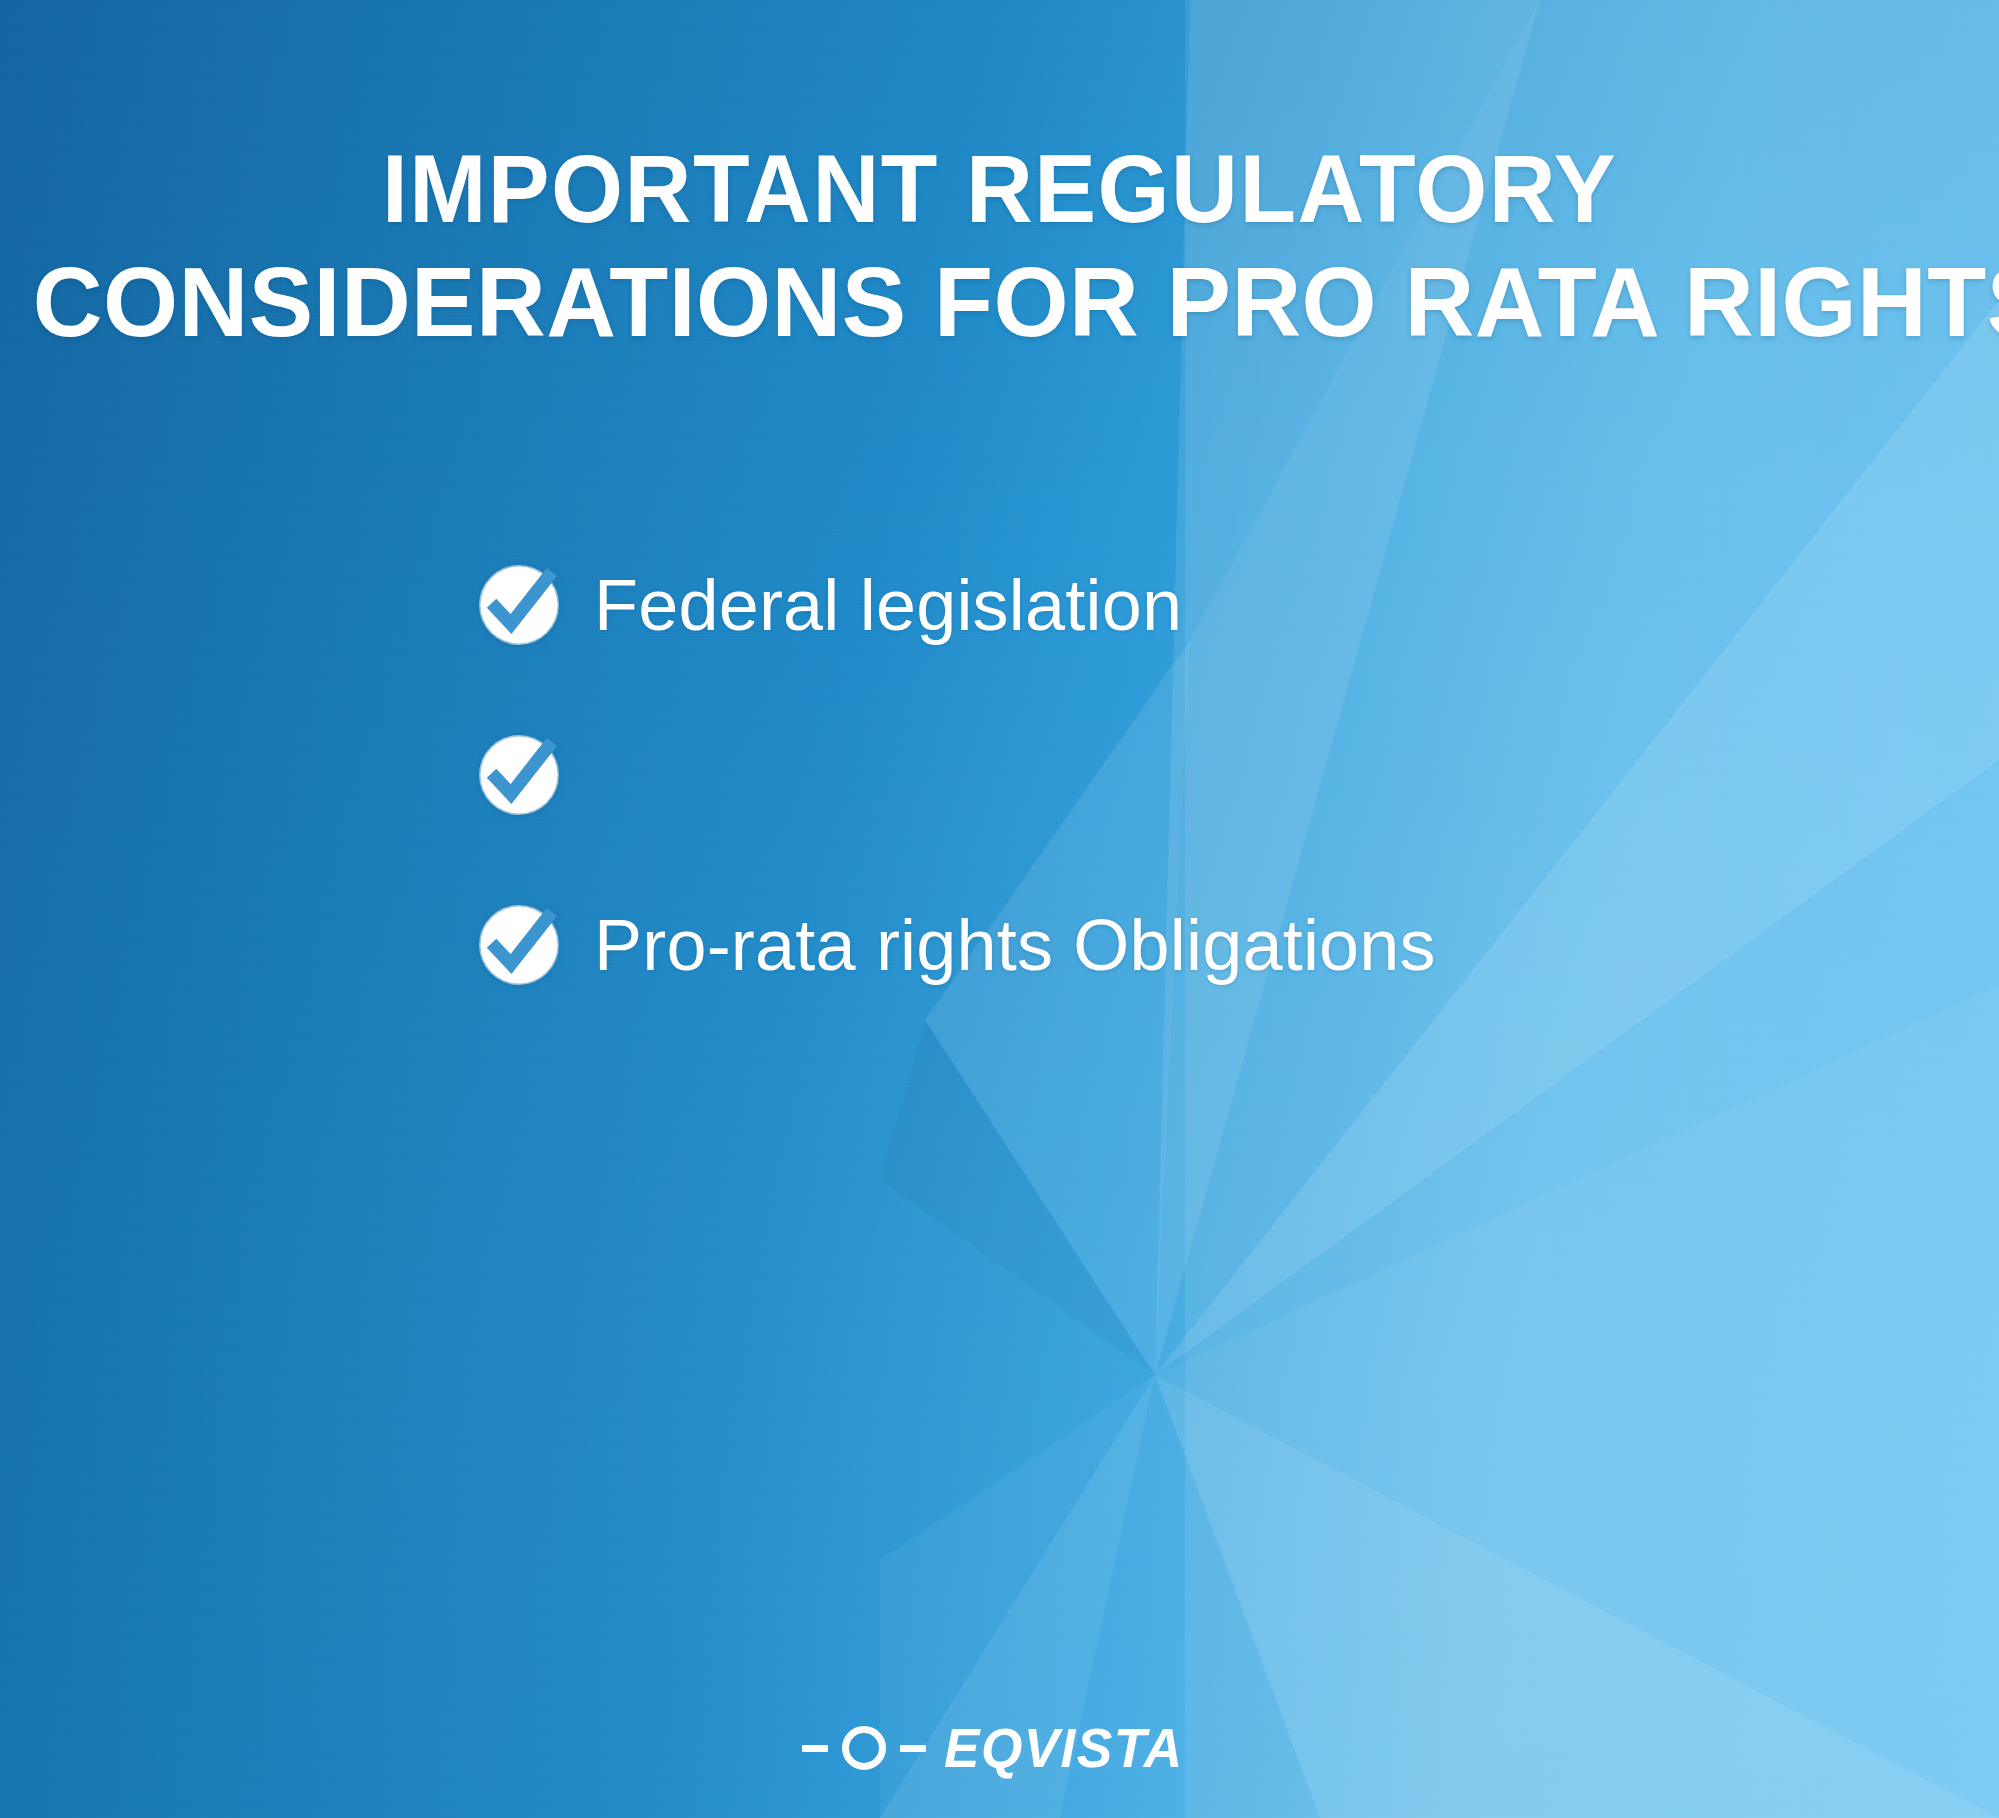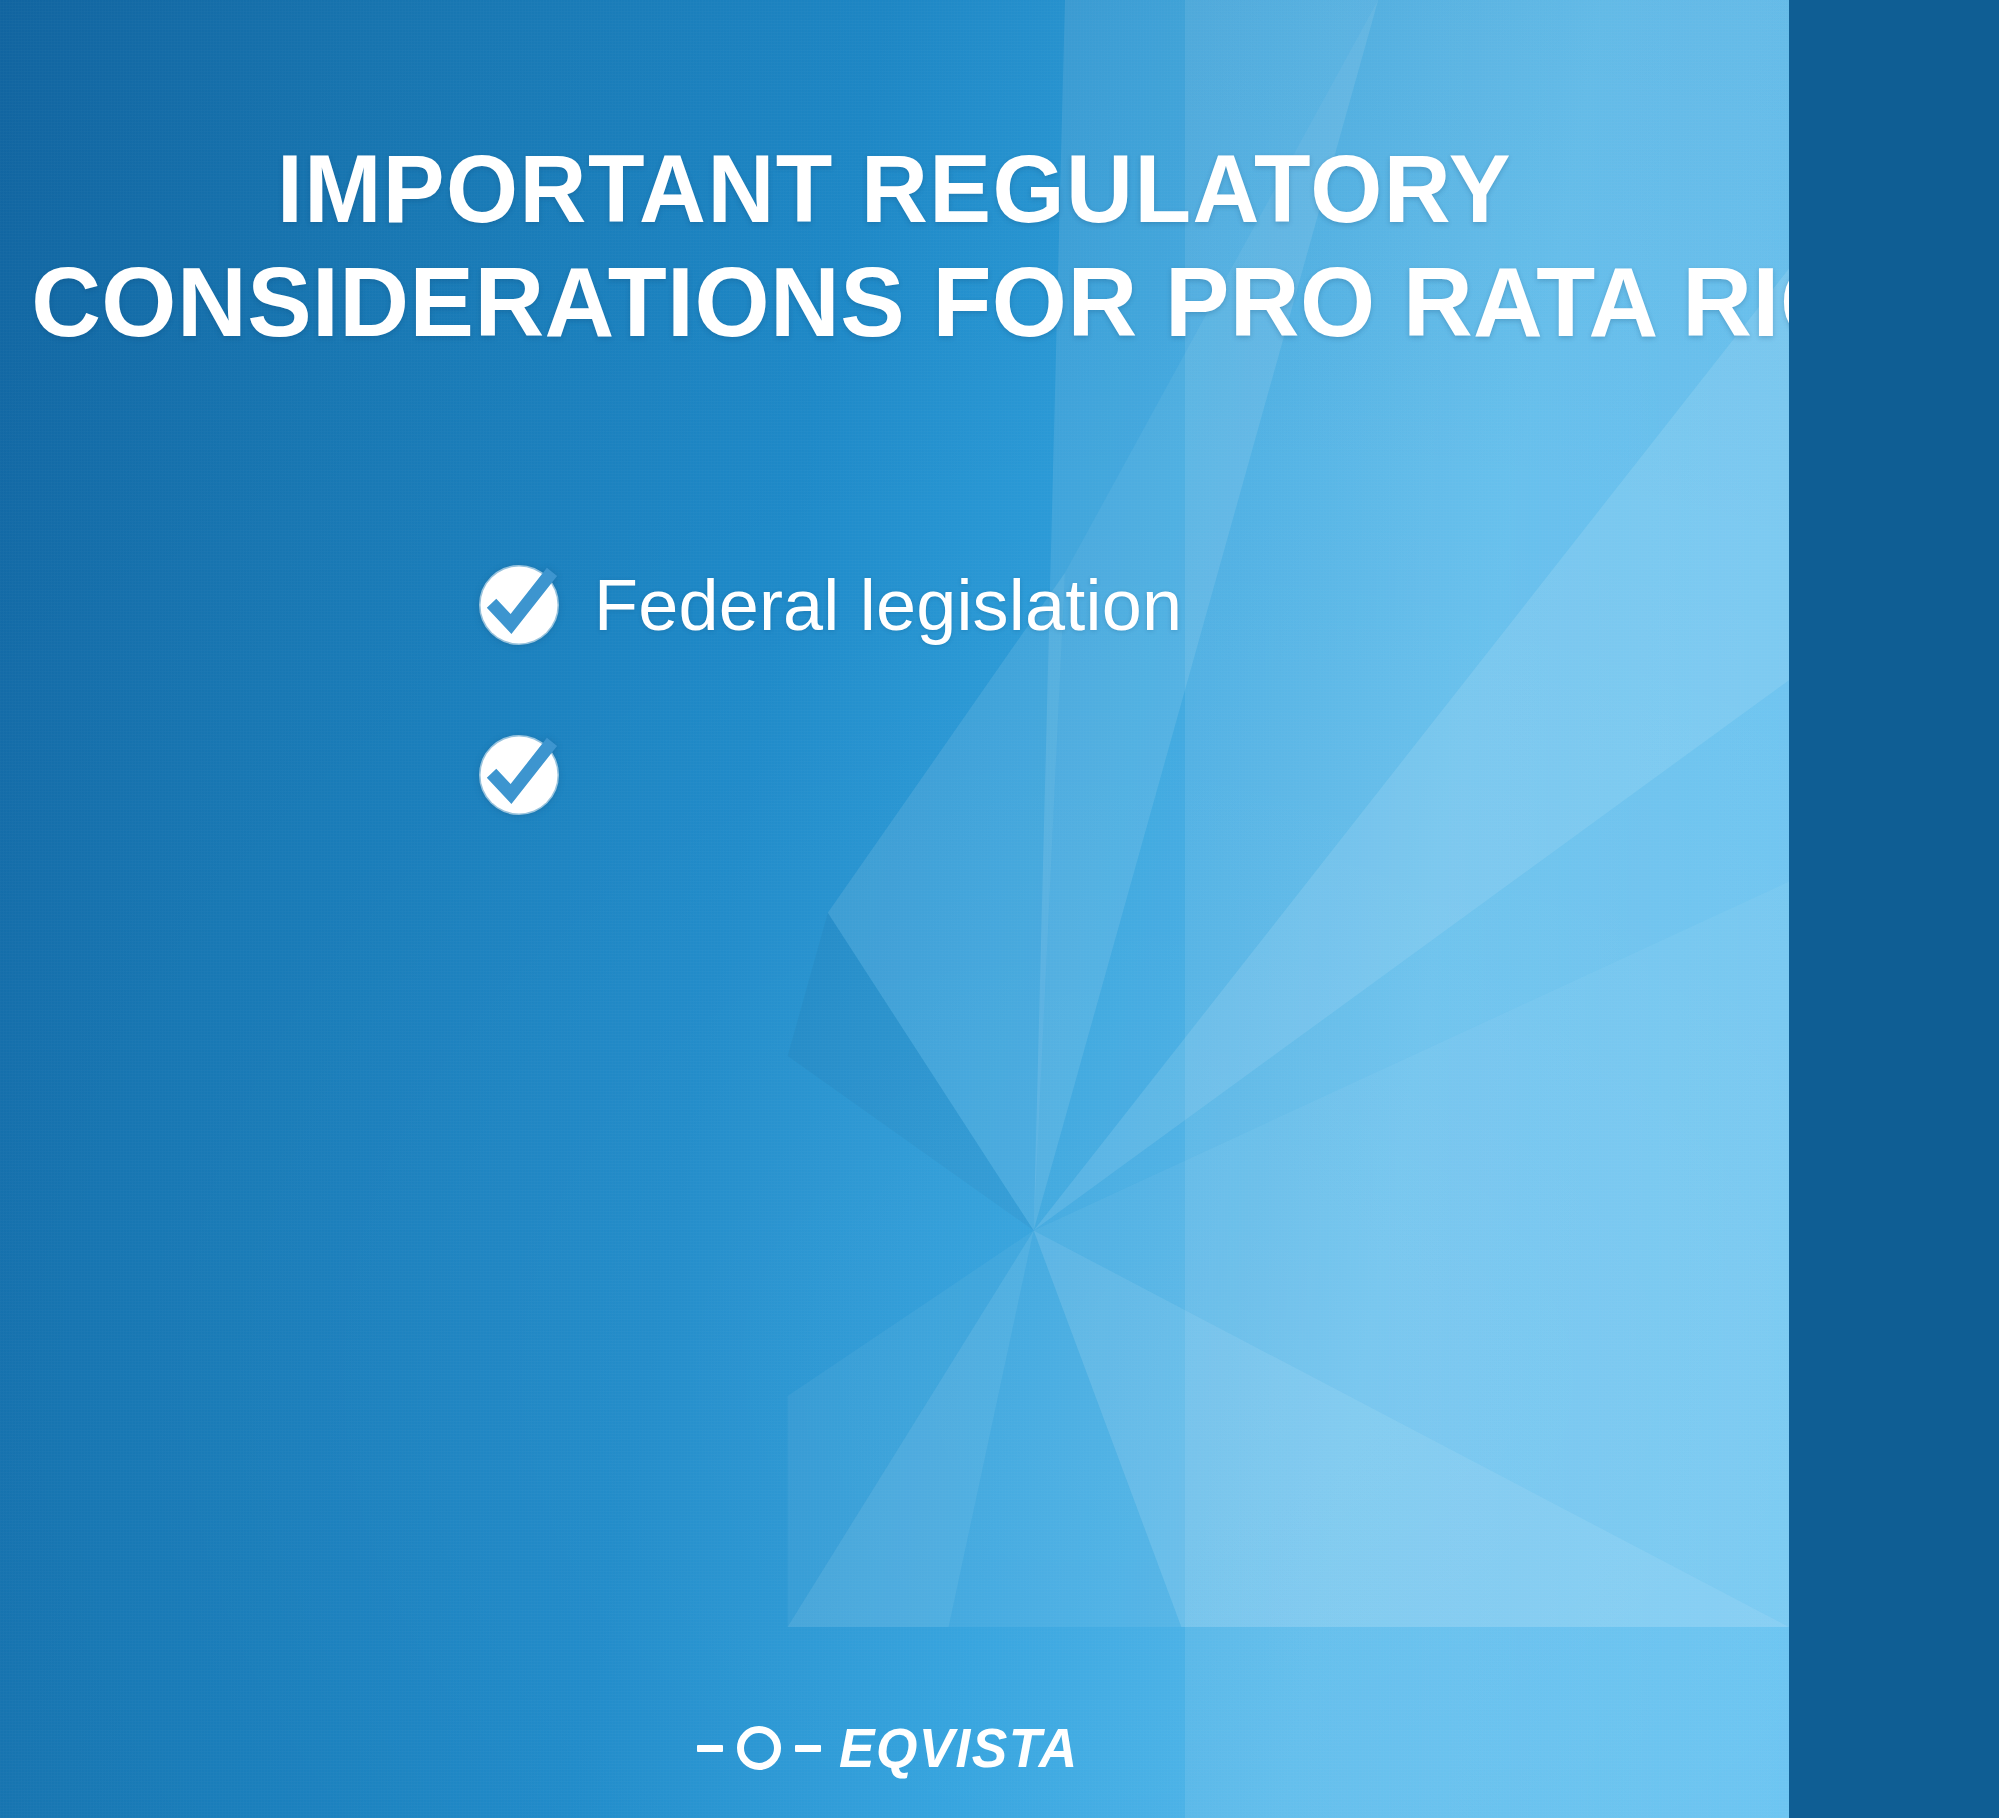--- a/index.html
+++ b/index.html
@@ -2,21 +2,21 @@
 <html><head>
 <meta charset="utf-8">
 <style>
   html, body {
     margin: 0;
     padding: 0;
     background: #0f5e94;
   }
   #canvas {
     position: relative;
-    width: 1789px;
+    width: 1999px;
     height: 1818px;
     overflow: hidden;
     font-family: "Liberation Sans", sans-serif;
     background: #1f86c4;
   }
 
   
   .bg-base {
     position: absolute;
     inset: 0;
@@ -223,20 +223,29 @@
       <div class="check-item">
         <span class="check-icon">
           <svg viewBox="0 0 82 82">
             <circle cx="41" cy="41" r="38.5" fill="#ffffff" stroke="#ffffff" stroke-width="3" stroke-opacity="0.55"></circle>
             <path d="M18 44 L33 60 L70 13" fill="none" stroke="#3d95cf" stroke-width="13" stroke-linecap="square" stroke-linejoin="miter"></path>
           </svg>
         </span>
       </div>
 
 
+      <div class="check-item">
+        <span class="check-icon">
+          <svg viewBox="0 0 82 82">
+            <circle cx="41" cy="41" r="38.5" fill="#ffffff" stroke="#ffffff" stroke-width="3" stroke-opacity="0.55"></circle>
+            <path d="M18 44 L33 60 L70 13" fill="none" stroke="#3d95cf" stroke-width="13" stroke-linecap="square" stroke-linejoin="miter"></path>
+          </svg>
+        </span>
+        <span class="check-label">Pro-rata rights Obligations</span>
+      </div>
 
     </div>
 
     <div class="brand">
       <span class="brand-mark">
         <span class="brand-dash"></span>
         <span class="brand-ring"></span>
         <span class="brand-dash"></span>
       </span>
       <span class="brand-name">EQVISTA</span>

